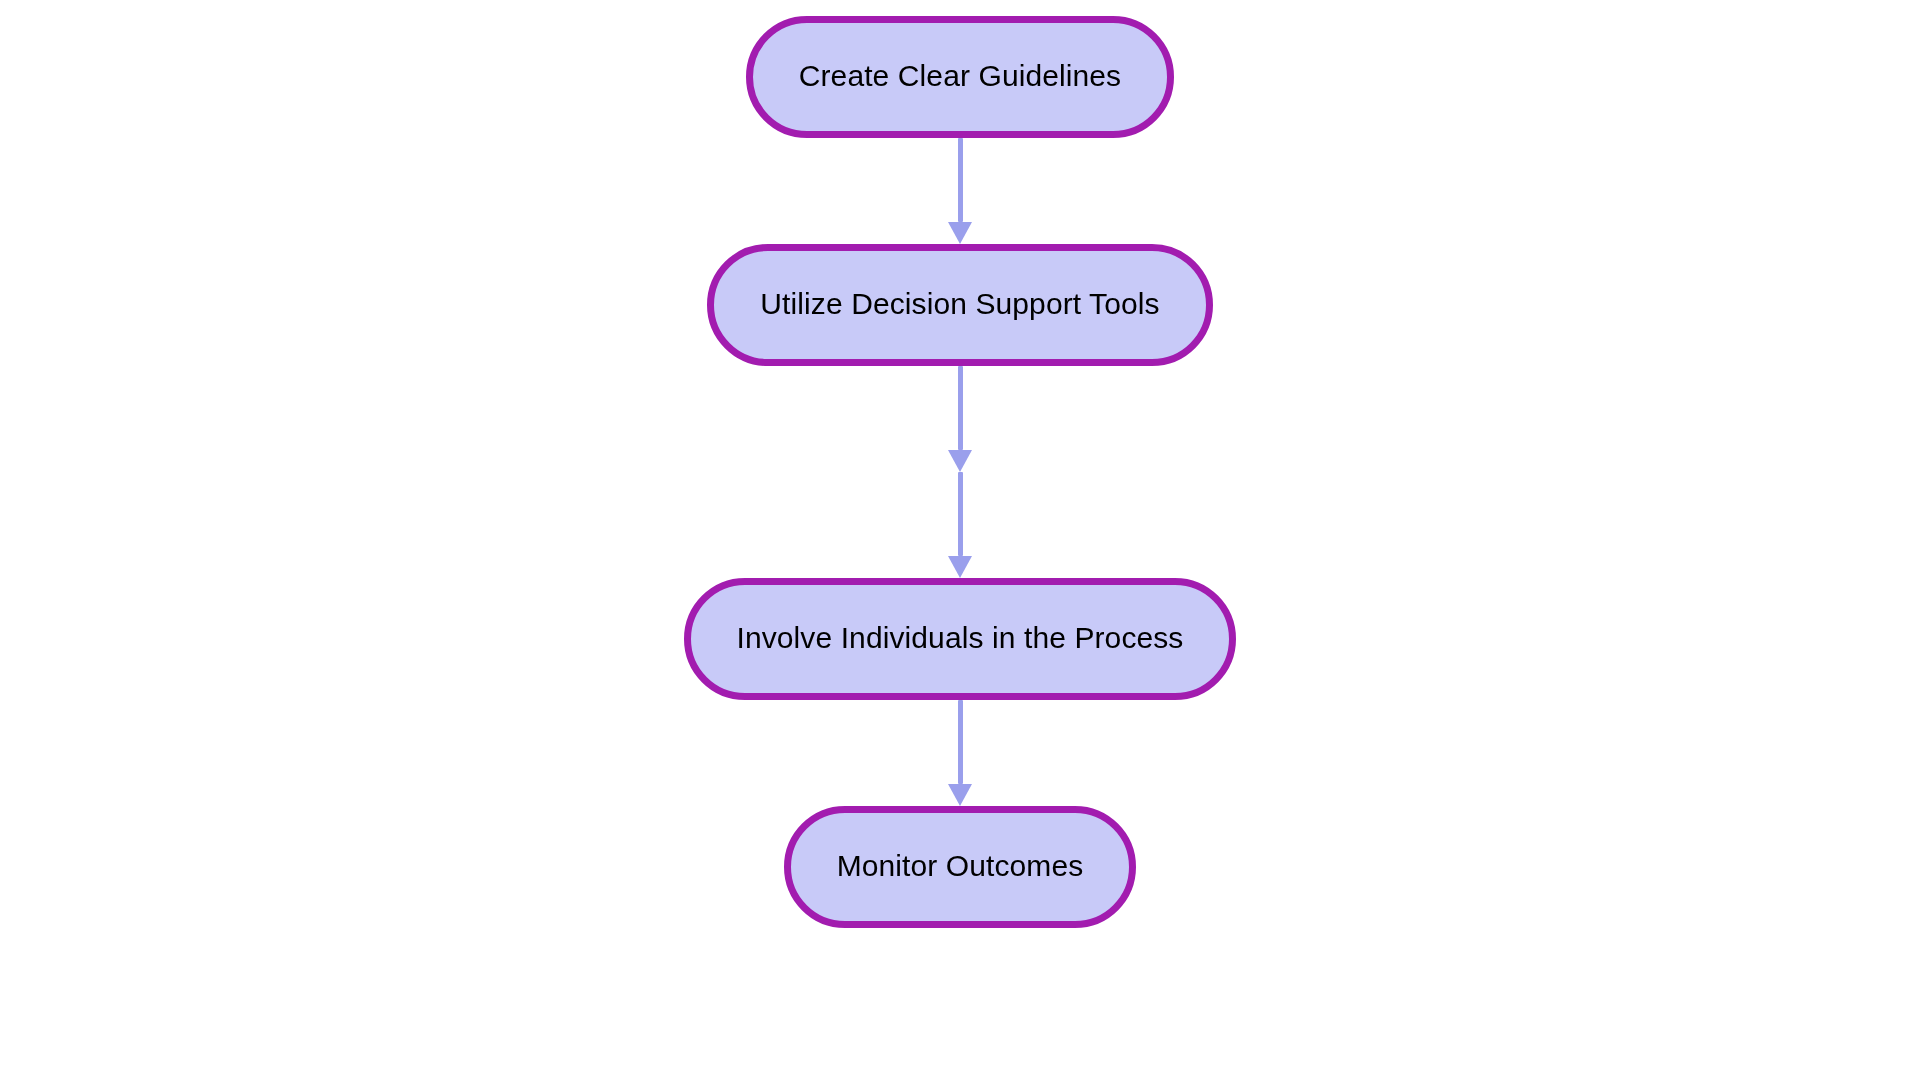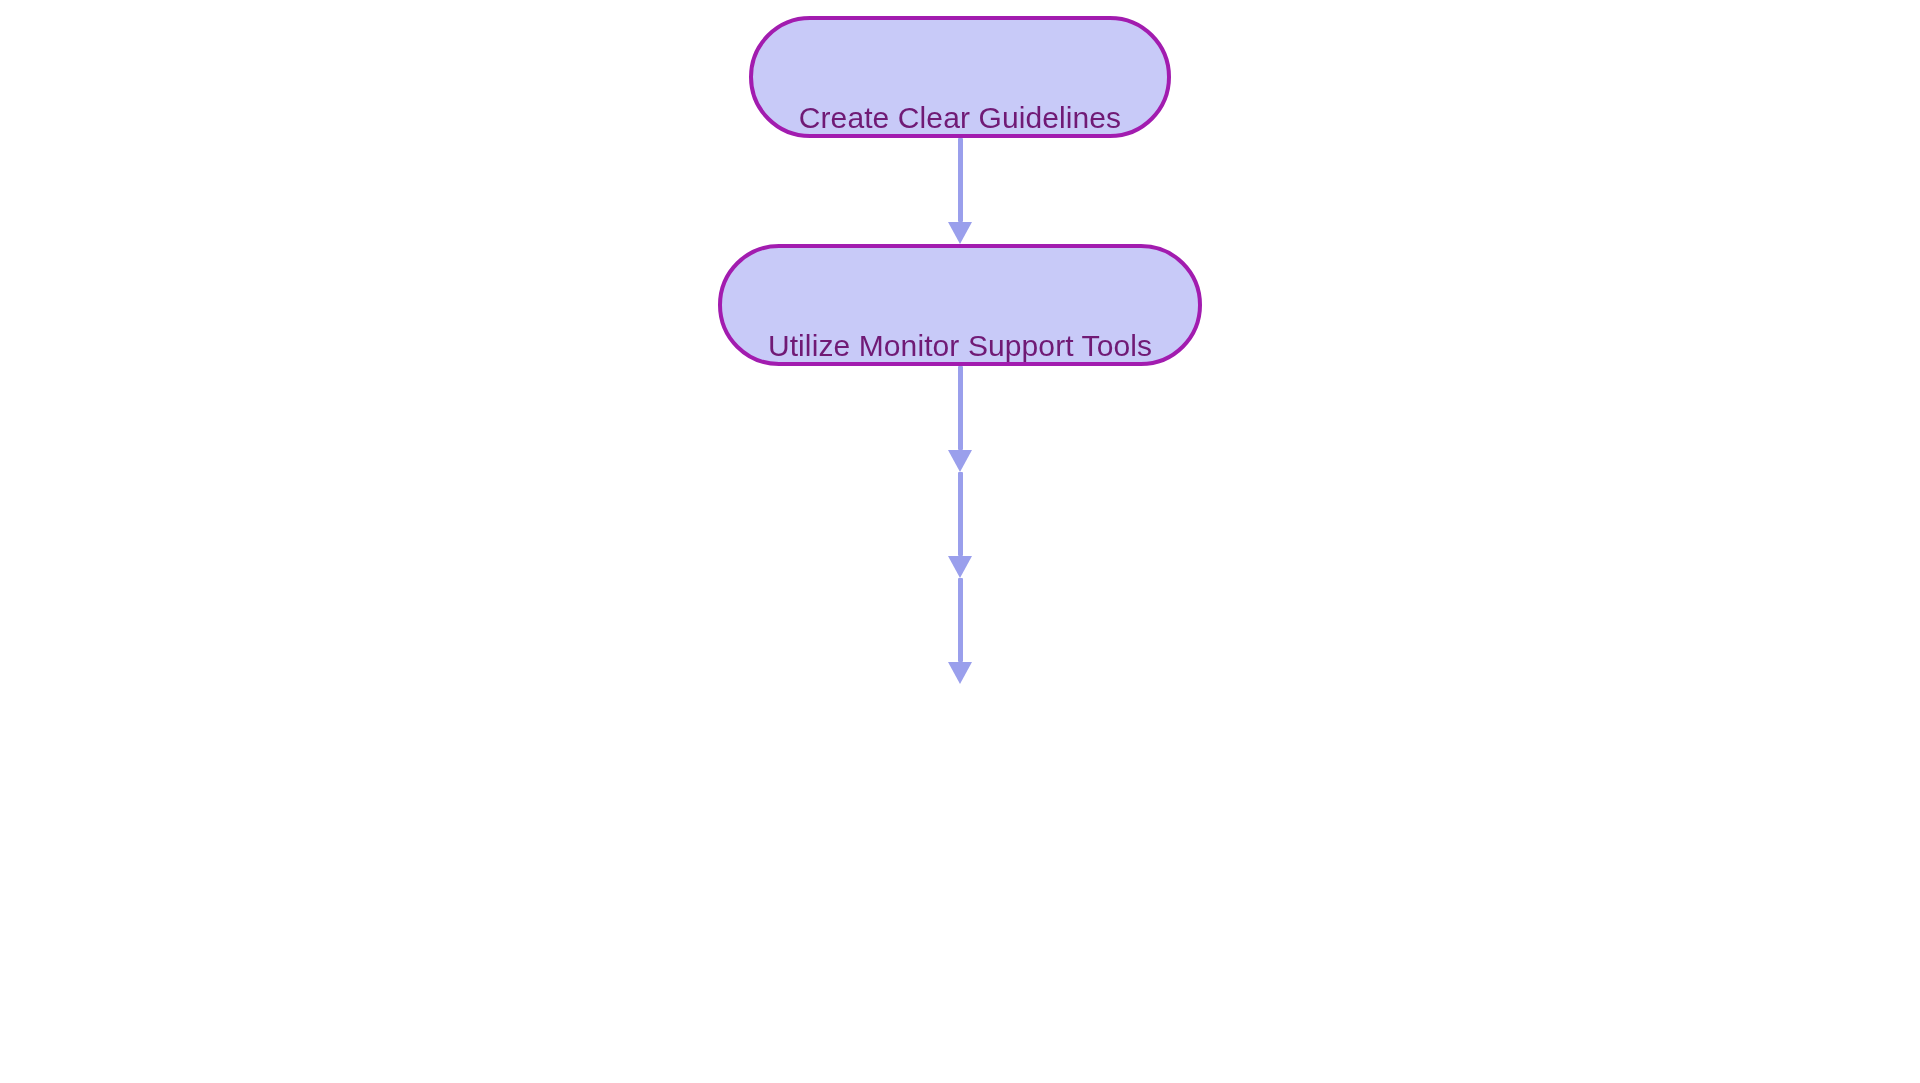--- a/index.html
+++ b/index.html
@@ -29,26 +29,26 @@
     height: 1083px;
     display: flex;
     flex-direction: column;
     align-items: center;
     justify-content: flex-start;
   }
 
   .node {
     box-sizing: border-box;
     display: flex;
-    align-items: flex-end;
+    align-items: center;
     justify-content: center;
     background: #c8caf8;
-    border: 4px solid #a21caf;
+    border: 7px solid #a21caf;
     border-radius: 999px;
-    color: #701a75;
+    color: #000000;
     font-size: 30px;
     font-weight: 400;
     letter-spacing: 0.1px;
     line-height: 1;
     white-space: nowrap;
     padding: 0 46px;
     height: 122px;
     flex: 0 0 auto;
   }
 
@@ -96,35 +96,41 @@
     <div class="node">
       <span class="node-label">Create Clear Guidelines</span>
     </div>
 
     <div class="connector">
       <div class="stem"></div>
       <div class="head"></div>
     </div>
 
     <div class="node">
-      <span class="node-label">Utilize Monitor Support Tools</span>
+      <span class="node-label">Utilize Decision Support Tools</span>
     </div>
 
     <div class="connector">
       <div class="stem"></div>
       <div class="head"></div>
     </div>
 
 
     <div class="connector">
       <div class="stem"></div>
       <div class="head"></div>
     </div>
 
+    <div class="node">
+      <span class="node-label">Involve Individuals in the Process</span>
+    </div>
 
     <div class="connector">
       <div class="stem"></div>
       <div class="head"></div>
     </div>
 
+    <div class="node">
+      <span class="node-label">Monitor Outcomes</span>
+    </div>
 
   </div>
 </div>
 
 </body></html>

